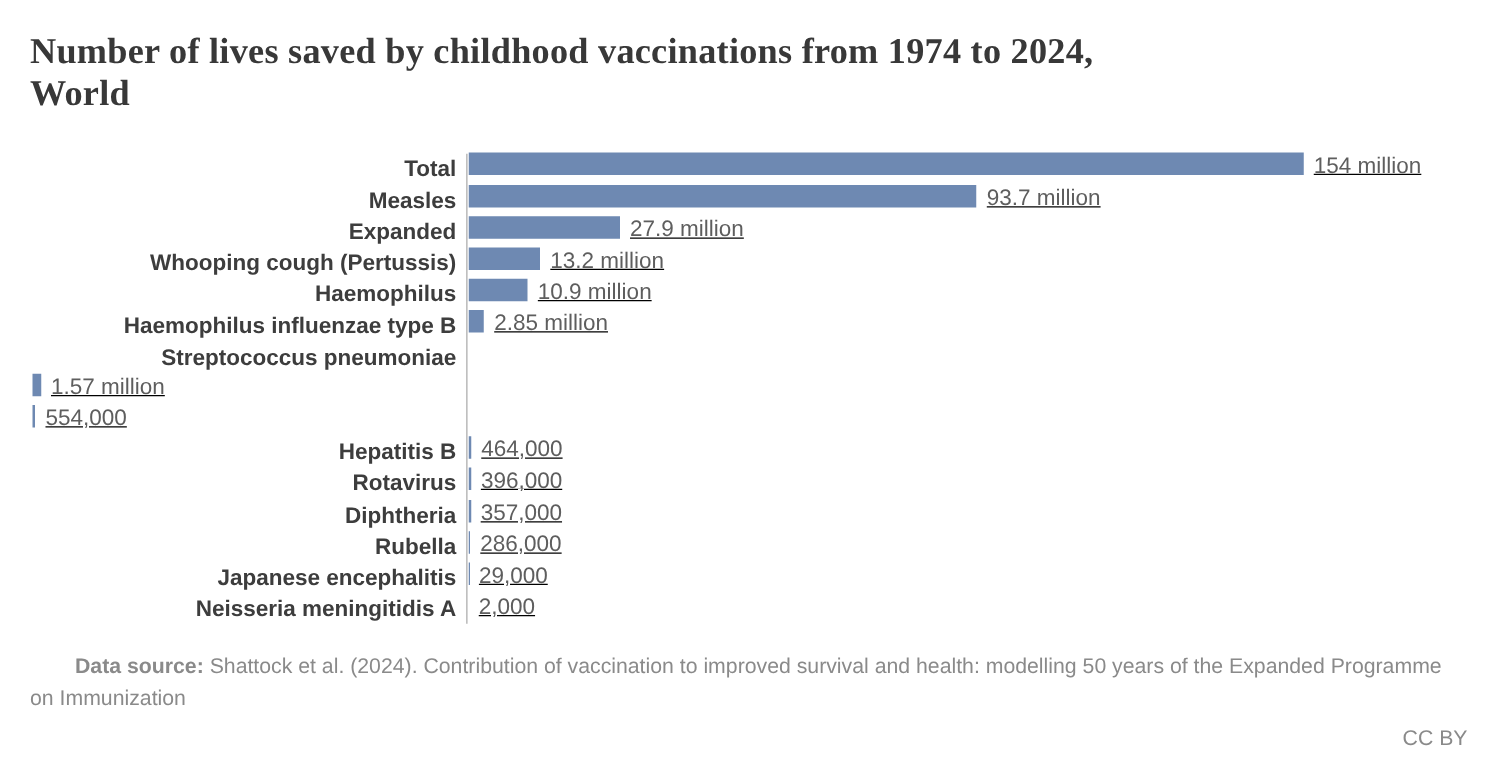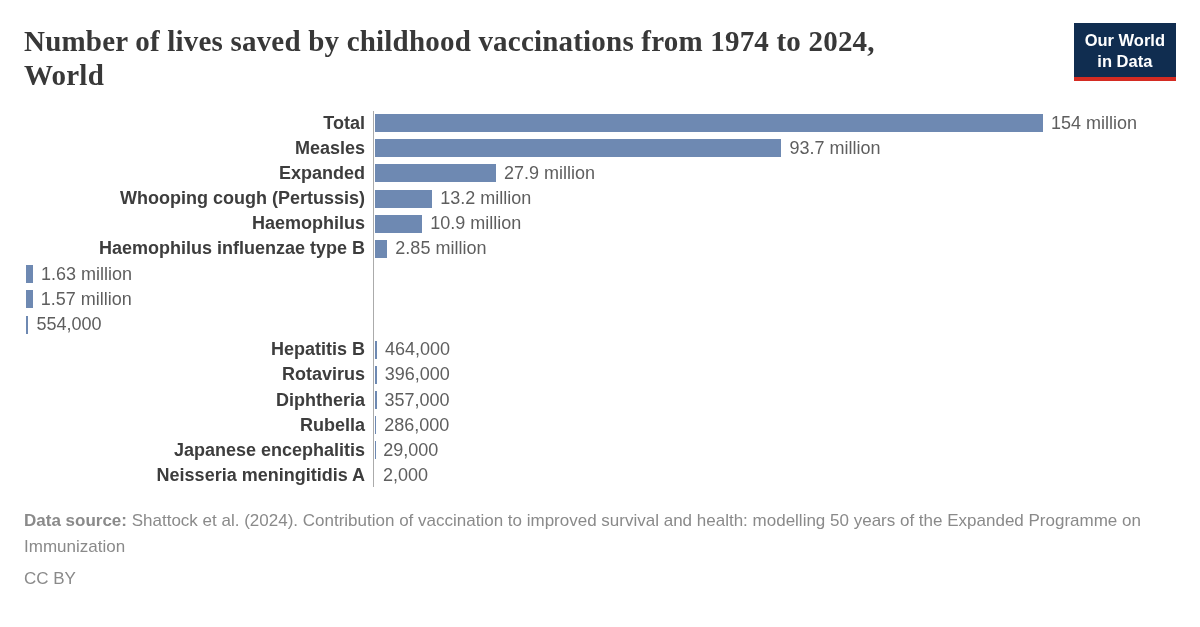--- a/index.html
+++ b/index.html
@@ -14,50 +14,46 @@
     font-family:"Liberation Serif","DejaVu Serif",serif;
     font-weight:700; font-size:29px; line-height:1.18; letter-spacing:0.2px;
     color:var(--title,#383838); margin:2px 0 0 0; max-width:930px;
   }
   .logo {
     background:var(--logo-bg,#102d50); border-bottom:4px solid var(--logo-accent,#d42b22);
     color:#fff; font-weight:700; font-size:16.5px; line-height:1.28; text-align:center;
     padding:7px 11px 5px 11px; margin-top:1px; cursor:pointer; white-space:nowrap;
   }
   .logo span { display:block; }
-  .chart { margin-top:18px; position:relative; }
+  .chart { margin-top:30px; position:relative; }
   .axis-line {
     position:absolute; left:349px; top:1px; bottom:1px; width:1px;
     background:var(--axis,#ababab);
   }
   .row { display:flex; align-items:center; height:25.2px; }
   .cat-label {
     width:349px; padding-right:8px; text-align:right; flex:none;
     font-weight:700; font-size:18px; color:var(--label,#3d3d3d); white-space:nowrap;
   }
-  .barcell { flex:1; display:flex; align-items:center; height:100%; padding-left:2px; }
+  .barcell { flex:1; display:flex; height:100%; padding-left:2px;text-decoration:underline; }
   .bar { height:18px; flex:none; background:var(--bar,#6e89b2); }
   .value {
     margin-left:8px; font-size:18px; color:var(--value,#5e5e5e); white-space:nowrap;
   }
   .footer { margin-top:20px; max-width:1150px; color:var(--footer,#8a8a8a); font-size:17px; line-height:1.5; }
   .footer p { margin:0; }
-  .footer .license { margin-top:7px; }
-  .footer b { font-weight:700; }
+  .footer .license { margin-top:7px;text-align:right; }
+  .footer b { font-weight:700;margin-left:36px; }
 </style>
 </head>
 <body>
 
 <div class="page" style="--title: #383838; --label: #3d3d3d; --value: #5e5e5e; --footer: #8a8a8a; --logo-bg: #102d50; --logo-accent: #d42b22; --bar: #6e89b2; --axis: #ababab;">
   <div class="header">
     <h1 class="title">Number of lives saved by childhood vaccinations from 1974 to 2024, World</h1>
-    <div class="logo">
-      <span>Our World</span>
-      <span>in Data</span>
-    </div>
   </div>
 
   <div class="chart">
     <div class="axis-line"></div>
     <div id="chart-rows">
         <div class="row">
           <div class="cat-label">Total</div>
           <div class="barcell">
             <div class="bar" style="width: 668px;"></div>
             <div class="value">154 million</div>
@@ -92,24 +88,21 @@
           </div>
         </div>
         <div class="row">
           <div class="cat-label">Haemophilus influenzae type B</div>
           <div class="barcell">
             <div class="bar" style="width: 12.3623px;"></div>
             <div class="value">2.85 million</div>
           </div>
         </div>
         <div class="row">
-          <div class="barcell">
-            <div class="bar" style="width: 7.07039px;"></div>
-            <div class="value">1.63 million</div>
-          </div>
+          <div class="cat-label">Streptococcus pneumoniae</div>
         </div>
         <div class="row">
           <div class="barcell">
             <div class="bar" style="width: 6.81013px;"></div>
             <div class="value">1.57 million</div>
           </div>
         </div>
         <div class="row">
           <div class="barcell">
             <div class="bar" style="width: 2.40306px;"></div>

